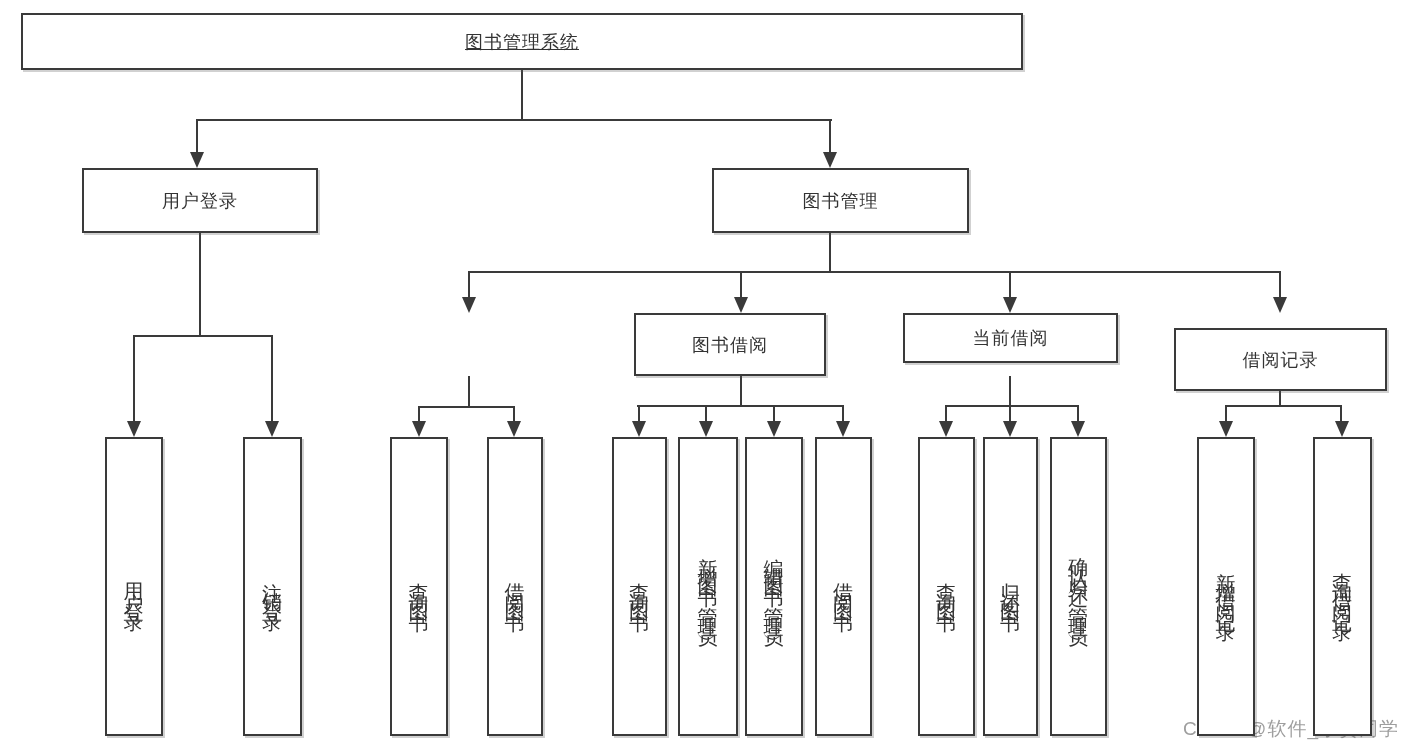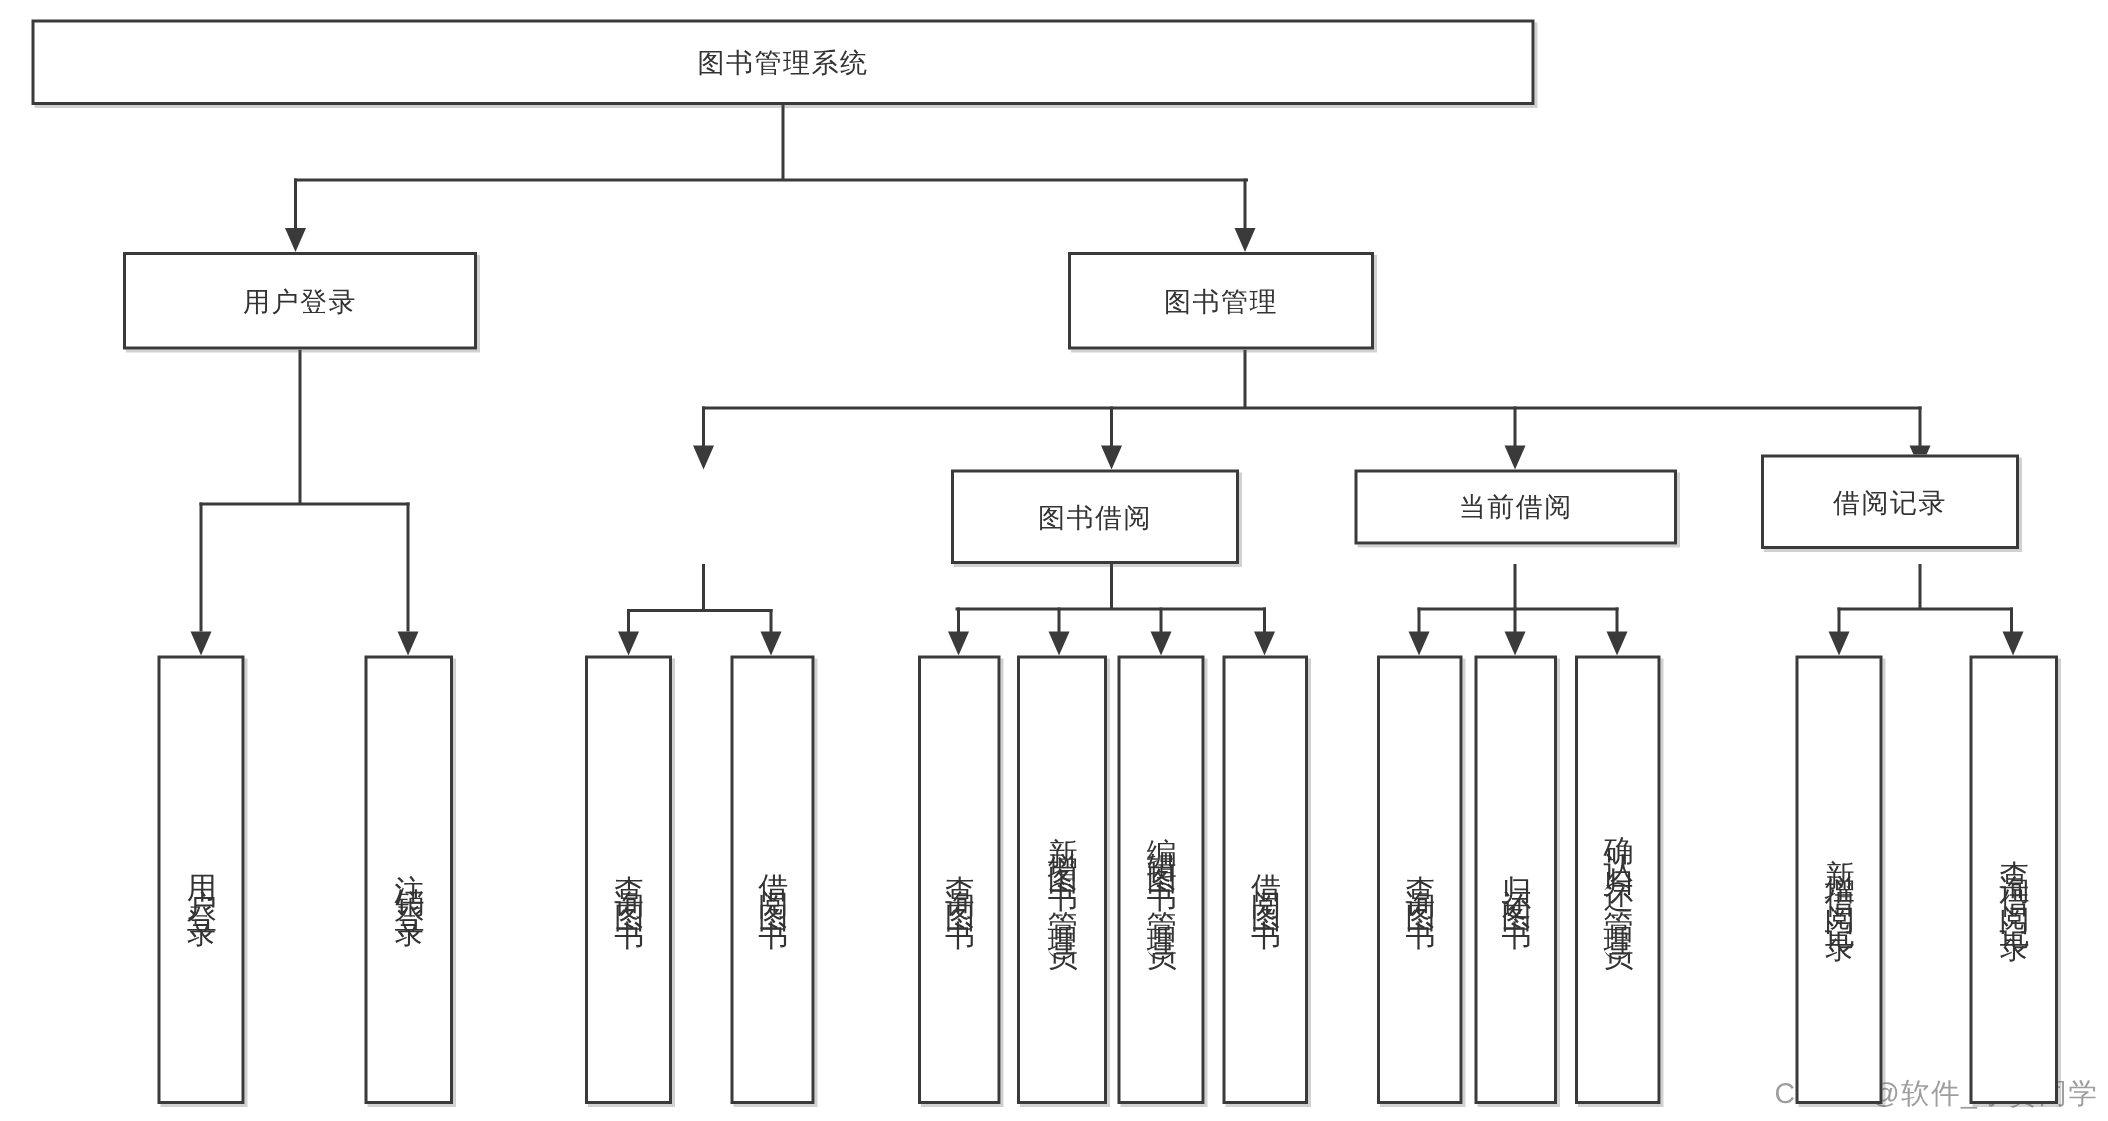--- a/index.html
+++ b/index.html
@@ -26,21 +26,21 @@
   }
   .node .label{pointer-events:none;}
   .node.vertical{font-size:20px;}
   .node.vertical .label{
     writing-mode:vertical-rl;
     letter-spacing:10px;
     line-height:1;
     white-space:normal;
     max-height:292px;
   }
-  .node.root{font-size:18px;}
+  .node.root{font-size:18px;text-decoration:underline;}
   .line{position:absolute;background:var(--line);}
   .arrow{
     position:absolute;width:0;height:0;
     border-left:7px solid transparent;
     border-right:7px solid transparent;
     border-top:16px solid var(--line);
   }
   .watermark{
     position:absolute;left:1183px;top:716px;
     color:var(--wm);font-size:19px;letter-spacing:1px;
@@ -103,30 +103,30 @@
     <div class="arrow" style="left: 1003px; top: 421px;"></div>
     <div class="arrow" style="left: 1071px; top: 421px;"></div>
     <div class="arrow" style="left: 1219px; top: 421px;"></div>
     <div class="arrow" style="left: 1335px; top: 421px;"></div>
     <div class="node root" style="left: 21px; top: 13px; width: 1002px; height: 57px;">
       <span class="label">图书管理系统</span>
     </div>
     <div class="node" style="left: 82px; top: 168px; width: 236px; height: 65px;">
       <span class="label">用户登录</span>
     </div>
-    <div class="node" style="left: 712px; top: 168px; width: 204px; height: 65px;">
+    <div class="node" style="left: 712px; top: 168px; width: 257px; height: 65px;">
       <span class="label">图书管理</span>
     </div>
     <div class="node" style="left: 634px; top: 313px; width: 192px; height: 63px;">
       <span class="label">图书借阅</span>
     </div>
     <div class="node" style="left: 903px; top: 313px; width: 215px; height: 50px;">
       <span class="label">当前借阅</span>
     </div>
-    <div class="node" style="left: 1174px; top: 303px; width: 172px; height: 63px;">
+    <div class="node" style="left: 1174px; top: 328px; width: 213px; height: 63px;">
       <span class="label">借阅记录</span>
     </div>
     <div class="node vertical" style="left: 105px; top: 437px; width: 58px; height: 299px;">
       <span class="label">用户登录</span>
     </div>
     <div class="node vertical" style="left: 243px; top: 437px; width: 59px; height: 299px;">
       <span class="label">注销登录</span>
     </div>
     <div class="node vertical" style="left: 390px; top: 437px; width: 58px; height: 299px;">
       <span class="label">查询图书</span>

